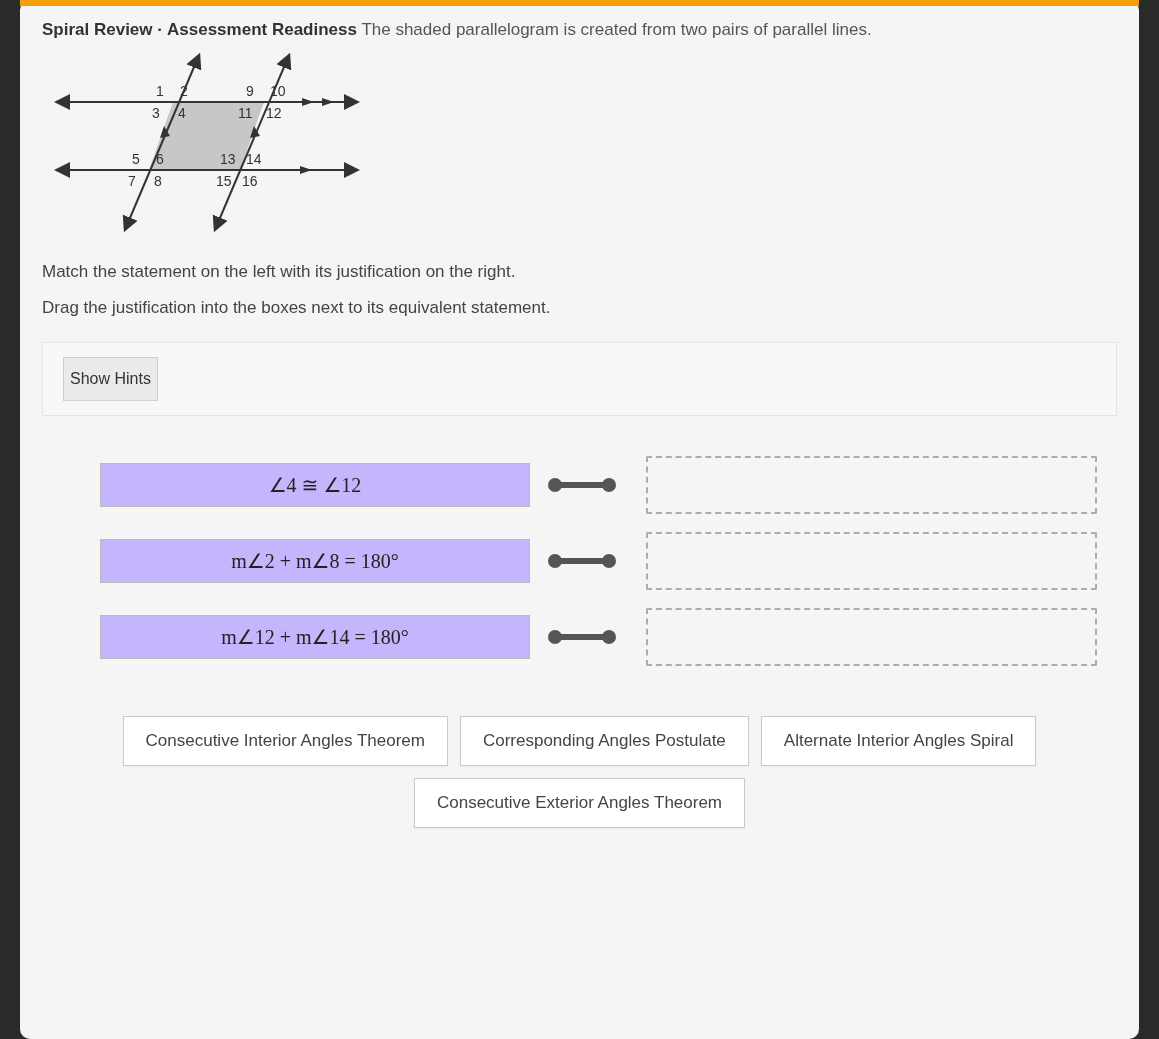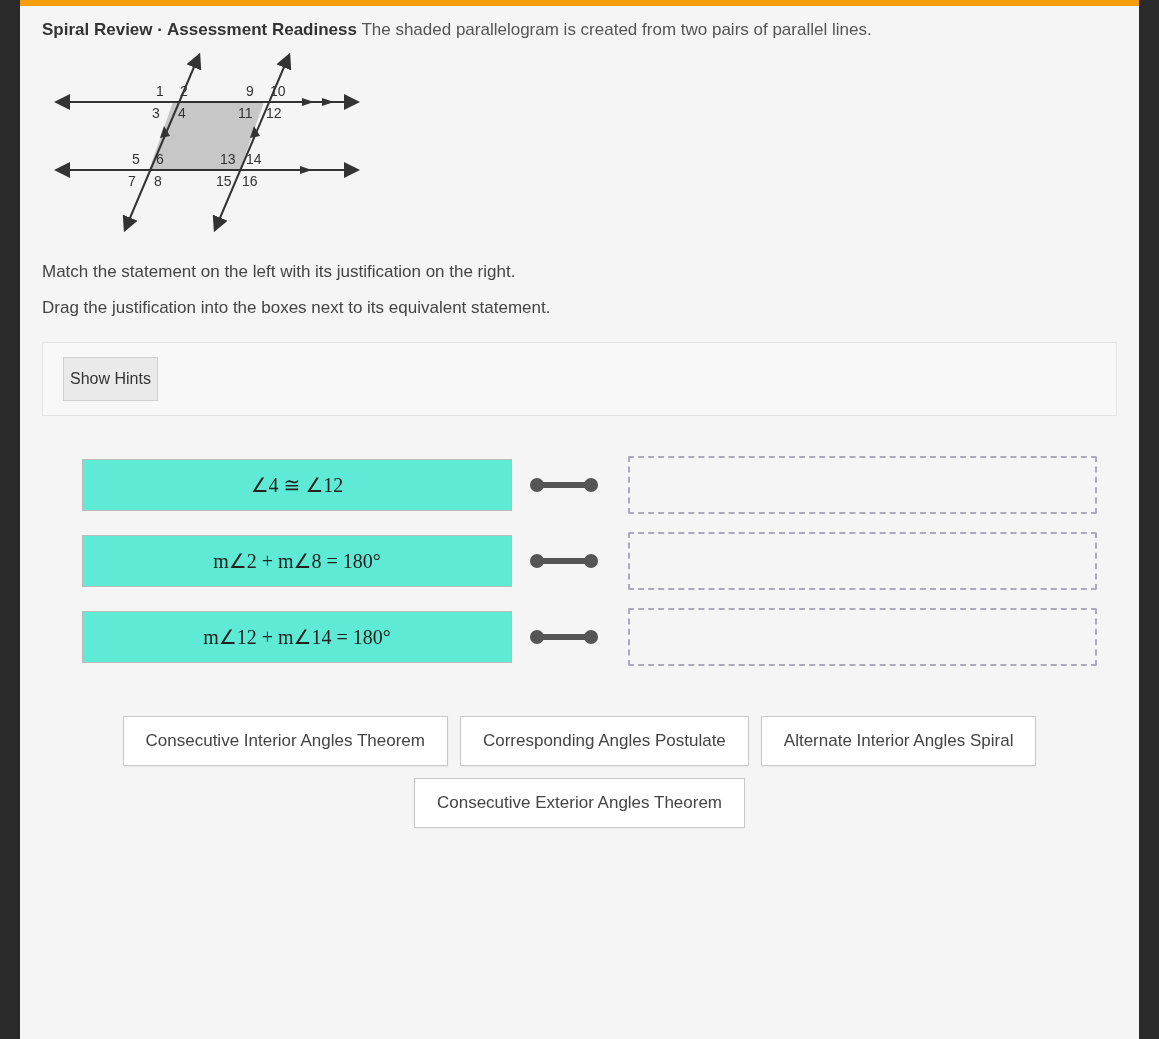--- a/index.html
+++ b/index.html
@@ -13,20 +13,21 @@
     .outer {
       background: #2a2a2a;
       padding: 0 20px;
       height: 1039px;
     }
     .page {
       background: #f5f5f5;
       width: 100%;
       min-height: 1039px;
       padding: 18px 22px;
+      border-radius: 10px;
     }
     .orange-bar {
       height: 6px;
       background: #f59e0b;
       margin: -18px -22px 14px -22px;
     }
     .title-line {
       font-size: 17px;
       color: #555;
       margin-bottom: 10px;
@@ -52,30 +53,30 @@
     }
     .rows { margin: 0 0 50px 0; }
     .row {
       display: flex;
       align-items: center;
       margin: 18px 0;
       gap: 18px;
     }
     .stmt-box {
       width: 430px;
-      height: 52px;
-      background: #5eead4;
+      height: 44px;
+      background: #c4b5fd;
       border: 1px solid #bbb;
       display: flex;
       align-items: center;
       justify-content: center;
       font-family: "Times New Roman", serif;
       font-size: 20px;
       color: #222;
-      margin-left: 40px;
+      margin-left: 58px;
     }
     .connector {
       width: 80px;
       height: 18px;
       position: relative;
       display: flex;
       align-items: center;
     }
     .connector::before, .connector::after {
       content: "";

